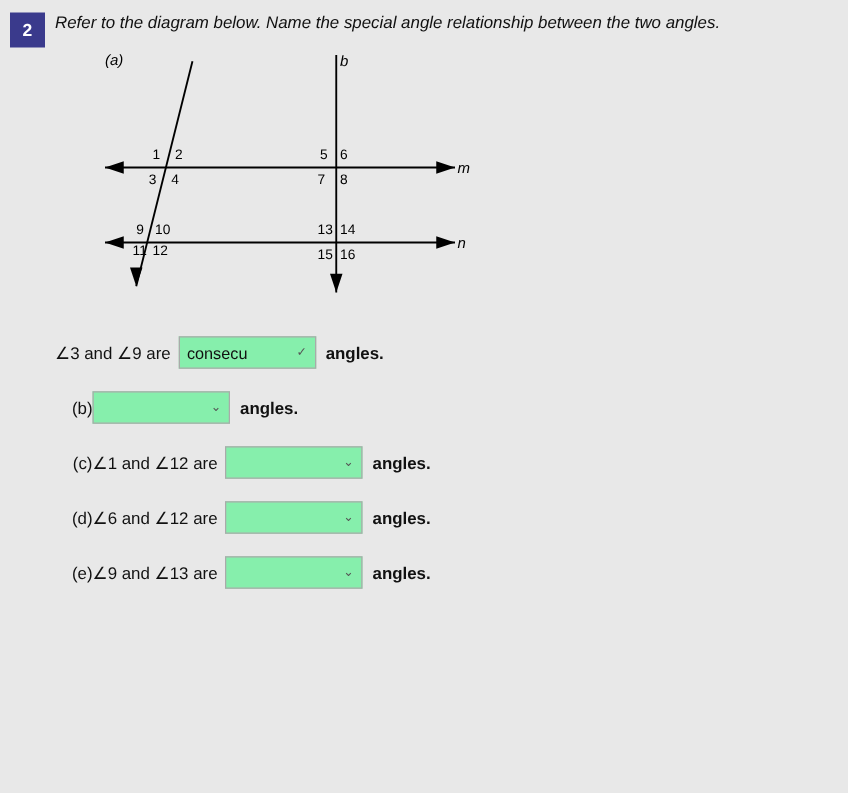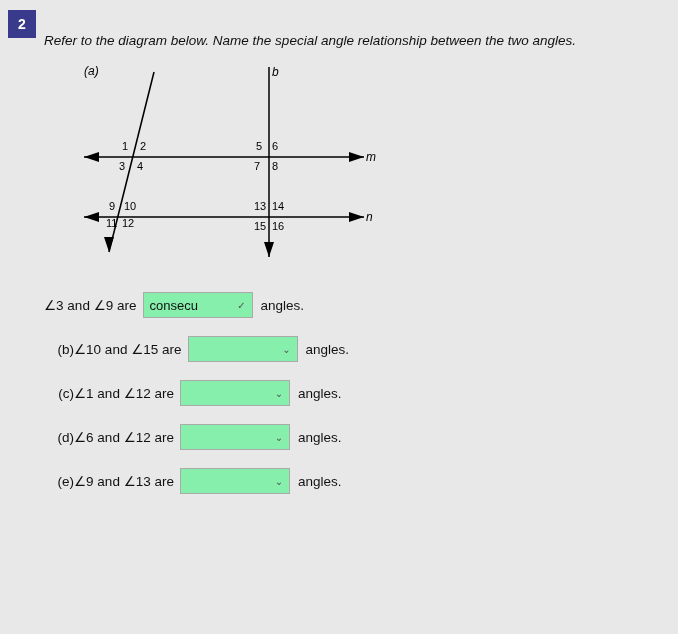--- a/index.html
+++ b/index.html
@@ -21,21 +21,20 @@
       justify-content: center;
       font-size: 14px;
       font-weight: bold;
       flex-shrink: 0;
       margin: 10px 8px 0 8px;
     }
 
     .main-content {
       flex: 1;
       padding: 10px 26px 10px 0;
-      margin-top: 23px;
     }
 
     .question-text {
       font-size: 13.5px;
       color: #111;
       margin-bottom: 14px;
       font-style: italic;
     }
 
     .diagram-area {
@@ -83,20 +82,21 @@
       font-size: 13px;
     }
 
     .dropdown-box .chevron {
       font-size: 10px;
       color: #555;
     }
 
     .angles-label {
       margin-left: 8px;
+      font-weight: bold;
     }
   </style>
 </head>
 <body>
 
 <div class="question-number">2</div>
 <div class="main-content">
   <div class="question-text">Refer to the diagram below. Name the special angle relationship between the two angles.</div>
 
   <div class="diagram-area">
@@ -152,21 +152,20 @@
     <span class="part-text">∠3 and ∠9 are</span>
     <div class="dropdown-box">
       <span>consecu</span>
       <span class="chevron">✓</span>
     </div>
     <span class="angles-label">angles.</span>
   </div>
 
   <div class="part-row">
     <span class="part-label">(b)</span>
-    <span class="part-text">∠10 and ∠15 are</span>
     <div class="dropdown-box">
       <span></span>
       <span class="chevron">⌄</span>
     </div>
     <span class="angles-label">angles.</span>
   </div>
 
   <div class="part-row">
     <span class="part-label">(c)</span>
     <span class="part-text">∠1 and ∠12 are</span>

